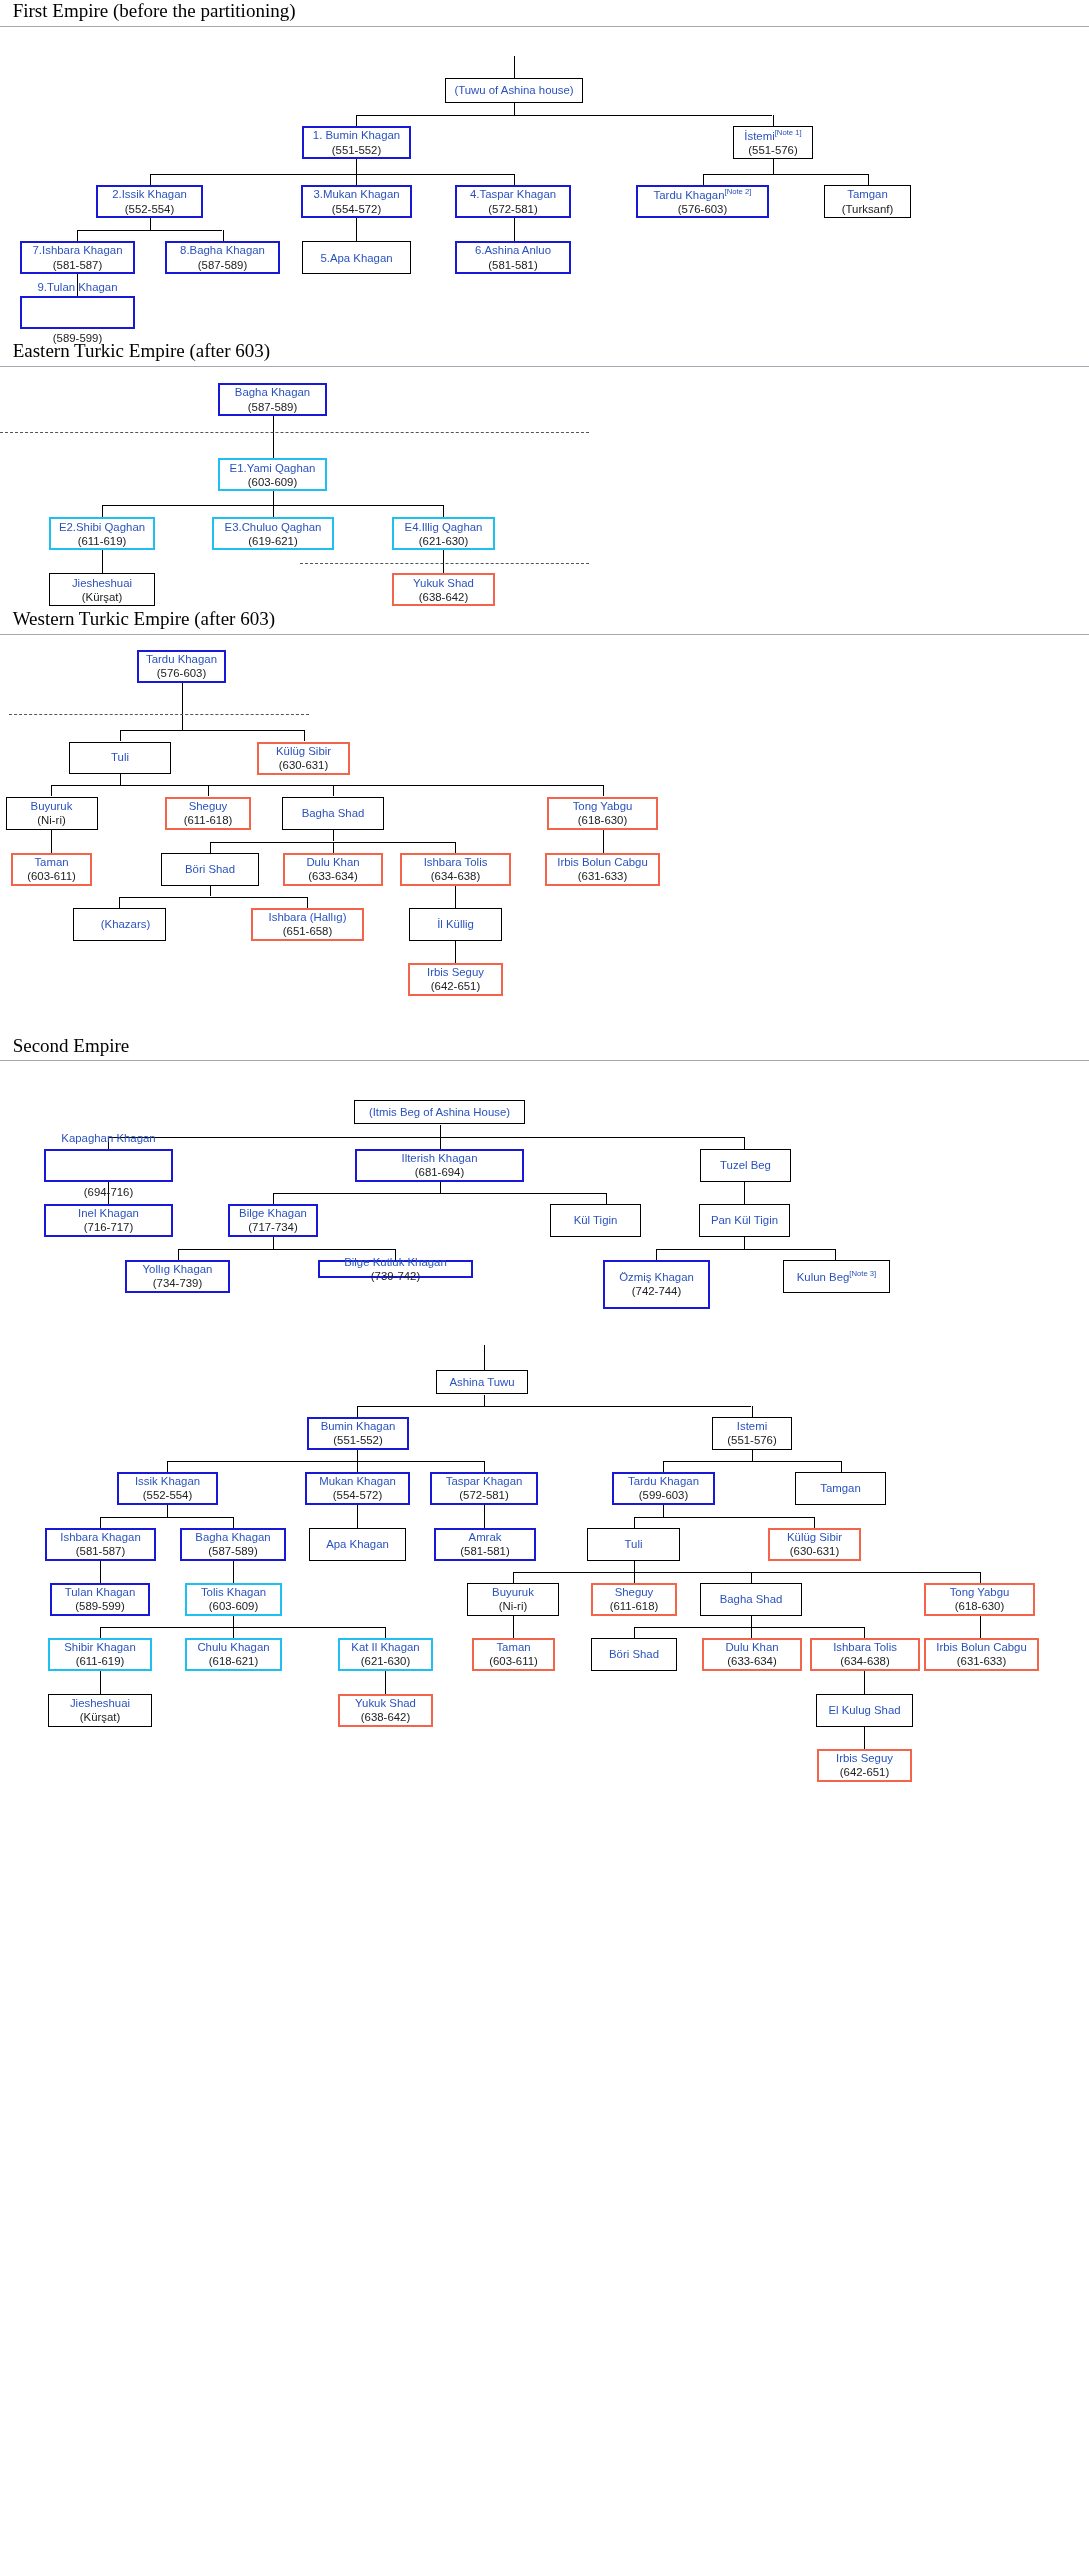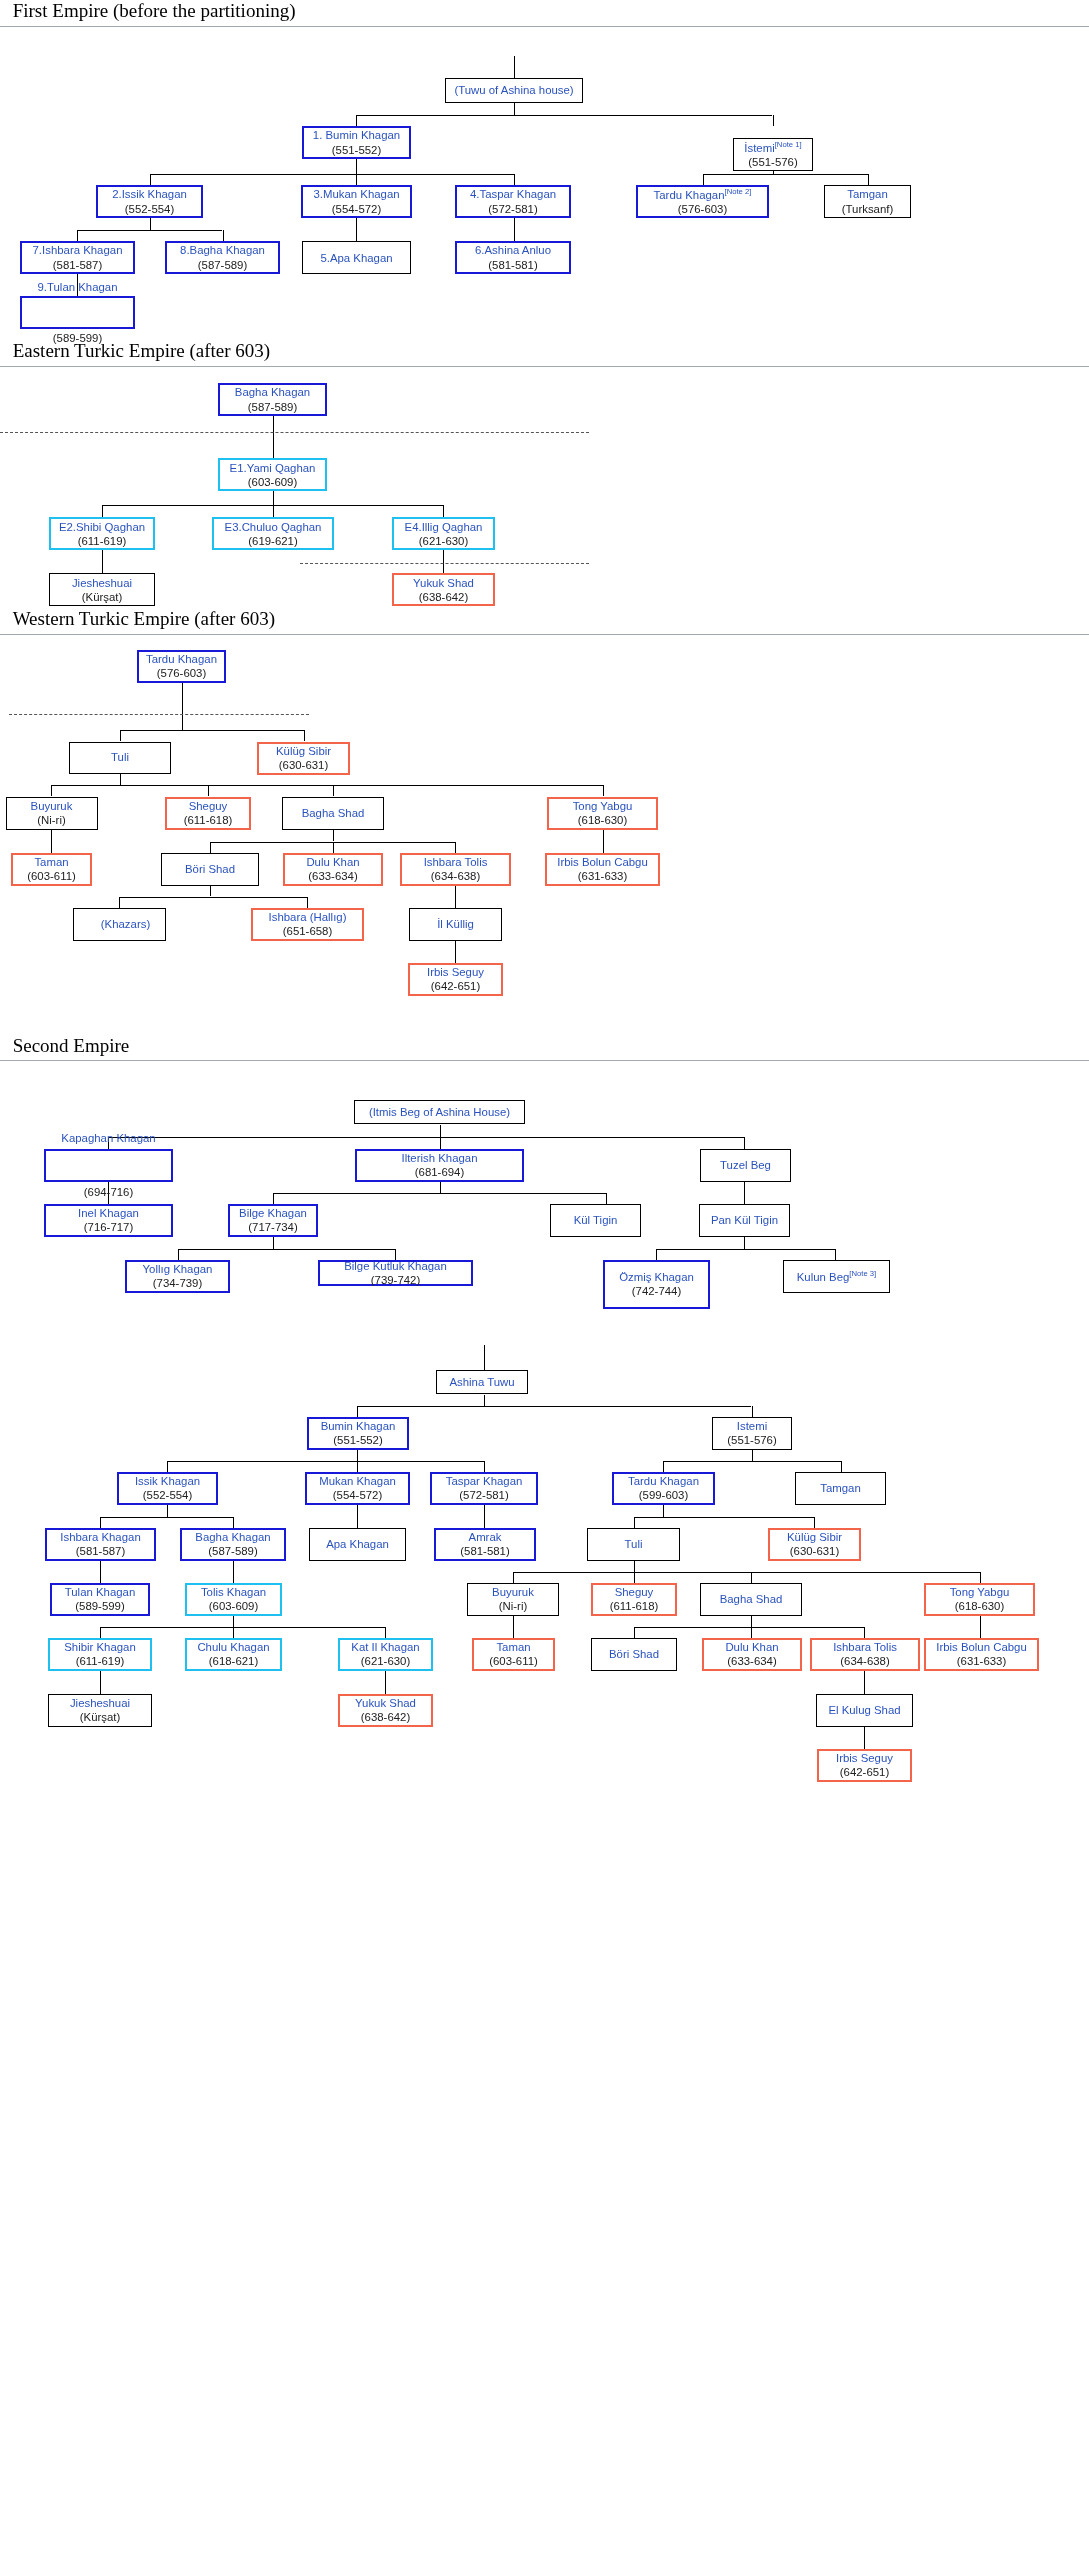--- a/index.html
+++ b/index.html
@@ -94,21 +94,21 @@
   <div class="ln lnv" style="left:514px;top:188px;width:0.9px;height:23px;"></div>
   <div class="ln lnv" style="left:77px;top:244px;width:0.9px;height:23px;"></div>
 
   <div class="node b-black one-line" style="left:445px;top:48px;width:138px;height:24.5px;">
     <span class="nm">(Tuwu of Ashina house)</span>
   </div>
   <div class="node b-blue" style="left:302px;top:96px;width:109px;height:33px;">
     <span class="nm">1. Bumin Khagan</span>
     <span class="dt">(551-552)</span>
   </div>
-  <div class="node b-black" style="left:733px;top:96px;width:80px;height:33px;margin-top:12px;">
+  <div class="node b-black" style="left:733px;top:96px;width:80px;height:33px;">
     <span class="nm"><span>İstemi</span><span class="sup">[Note 1]</span></span>
     <span class="dt">(551-576)</span>
   </div>
 
   <div class="node b-blue" style="left:96px;top:155px;width:107px;height:33px;">
     <span class="nm">2.Issik Khagan</span>
     <span class="dt">(552-554)</span>
   </div>
   <div class="node b-blue" style="left:301px;top:155px;width:111px;height:33px;">
     <span class="nm">3.Mukan Khagan</span>
@@ -337,21 +337,21 @@
     <span class="nm">Kül Tigin</span>
   </div>
   <div class="node b-black one-line" style="left:699px;top:139px;width:91px;height:33px;">
     <span class="nm">Pan Kül Tigin</span>
   </div>
 
   <div class="node b-blue" style="left:125px;top:195px;width:105px;height:33px;">
     <span class="nm">Yollıg Khagan</span>
     <span class="dt">(734-739)</span>
   </div>
-  <div class="node b-blue" style="left:318px;top:195px;width:155px;height:26px;">
+  <div class="node b-blue" style="left:318px;top:195px;width:155px;height:18px;">
     <span class="nm">Bilge Kutluk Khagan</span>
     <span class="dt">(739-742)</span>
   </div>
   <div class="node b-blue" style="left:603px;top:195px;width:107px;height:49px;">
     <span class="nm">Özmiş Khagan</span>
     <span class="dt">(742-744)</span>
   </div>
   <div class="node b-black one-line" style="left:783px;top:195px;width:107px;height:33px;">
     <span class="nm"><span>Kulun Beg</span><span class="sup">[Note 3]</span></span>
   </div>

